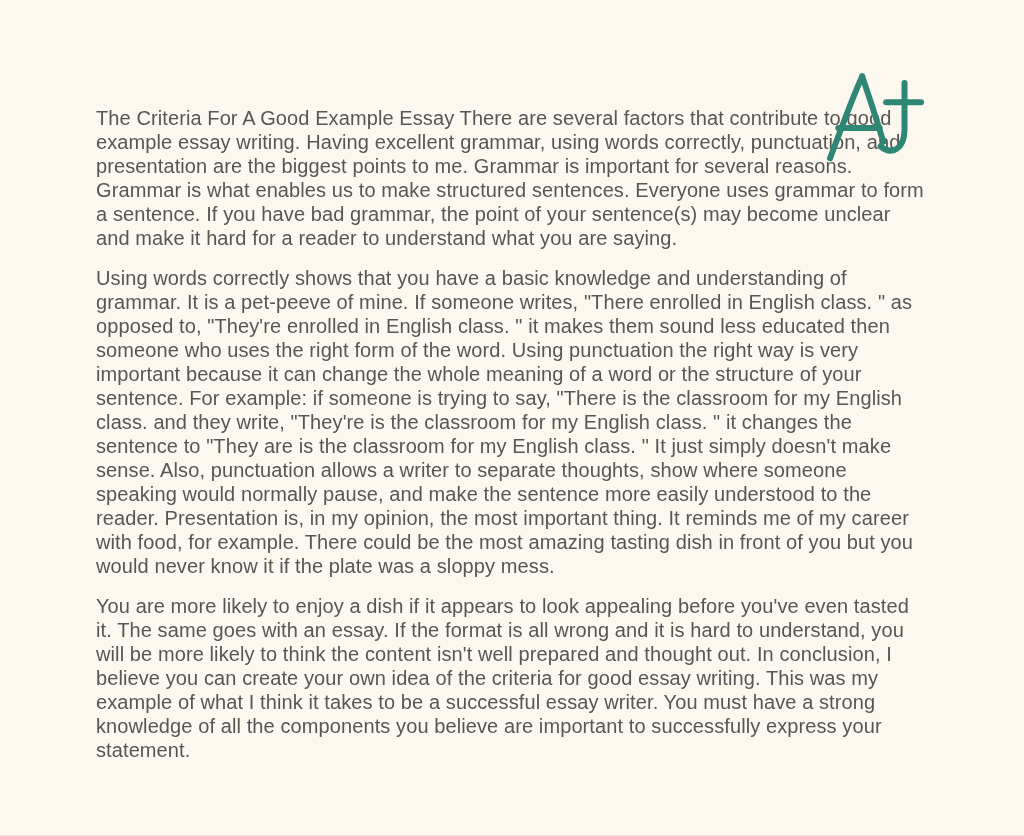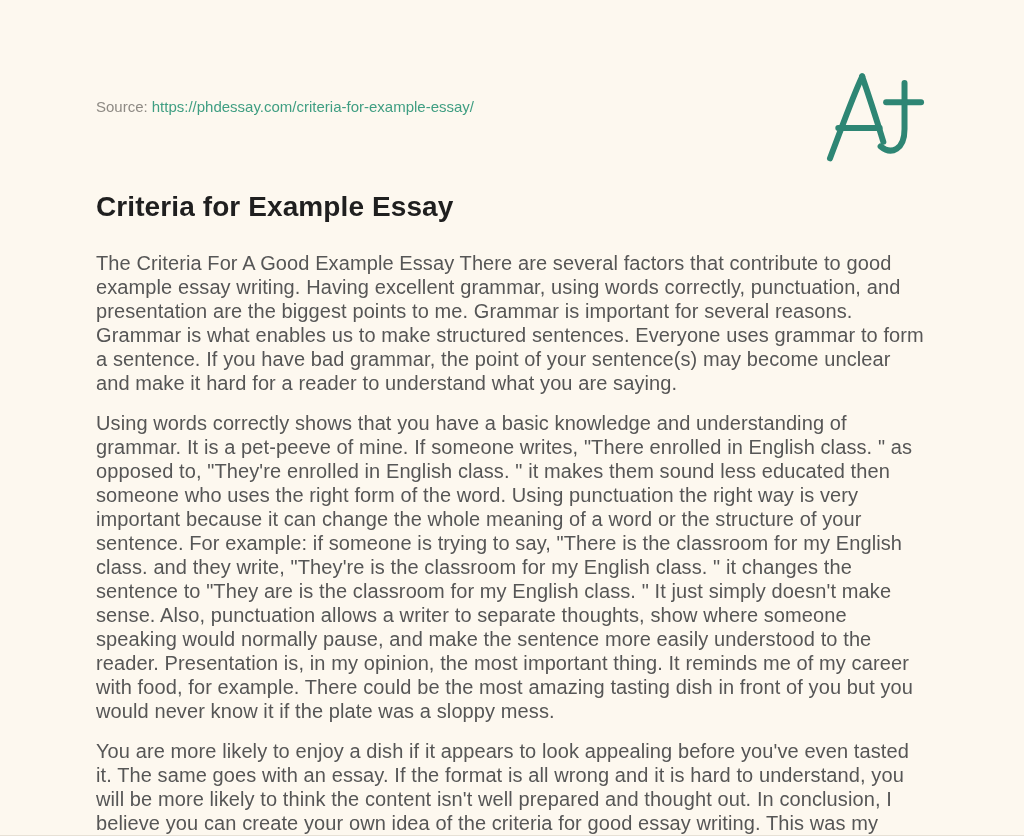--- a/index.html
+++ b/index.html
@@ -67,33 +67,29 @@
     margin-bottom: 16px;
     letter-spacing: 0.1px;
   }
 </style>
 </head>
 <body>
 
 <div class="page">
 
 
-  <div class="source-row">
-    <span>Source:</span><a href="#">https://phdessay.com/criteria-for-example-essay/</a>
-  </div>
 
   <svg class="logo" viewBox="0 0 110 100" fill="none" stroke="#2e8674" stroke-width="6.5" stroke-linecap="round" stroke-linejoin="round">
     <path d="M5,96 C18,62 30,28 40,7"></path>
     <path d="M40,7 C48,30 55,52 63,78"></path>
     <path d="M14,63 L59,63"></path>
     <path d="M66,35 L104,35"></path>
     <path d="M86,14 L86,64 C86,86 72,93 60,83"></path>
   </svg>
 
-  <h2 class="essay-title">Criteria for Example Essay</h2>
 
   <div class="essay-body">
     <p>The Criteria For A Good Example Essay There are several factors that contribute to good example essay writing. Having excellent grammar, using words correctly, punctuation, and presentation are the biggest points to me. Grammar is important for several reasons. Grammar is what enables us to make structured sentences. Everyone uses grammar to form a sentence. If you have bad grammar, the point of your sentence(s) may become unclear and make it hard for a reader to understand what you are saying.</p>
     <p>Using words correctly shows that you have a basic knowledge and understanding of grammar. It is a pet-peeve of mine. If someone writes, "There enrolled in English class. " as opposed to, "They're enrolled in English class. " it makes them sound less educated then someone who uses the right form of the word. Using punctuation the right way is very important because it can change the whole meaning of a word or the structure of your sentence. For example: if someone is trying to say, "There is the classroom for my English class. and they write, "They're is the classroom for my English class. " it changes the sentence to "They are is the classroom for my English class. " It just simply doesn't make sense. Also, punctuation allows a writer to separate thoughts, show where someone speaking would normally pause, and make the sentence more easily understood to the reader. Presentation is, in my opinion, the most important thing. It reminds me of my career with food, for example. There could be the most amazing tasting dish in front of you but you would never know it if the plate was a sloppy mess.</p>
     <p>You are more likely to enjoy a dish if it appears to look appealing before you've even tasted it. The same goes with an essay. If the format is all wrong and it is hard to understand, you will be more likely to think the content isn't well prepared and thought out. In conclusion, I believe you can create your own idea of the criteria for good essay writing. This was my example of what I think it takes to be a successful essay writer. You must have a strong knowledge of all the components you believe are important to successfully express your statement.</p>
   </div>
 
 </div>
 
 </body></html>

